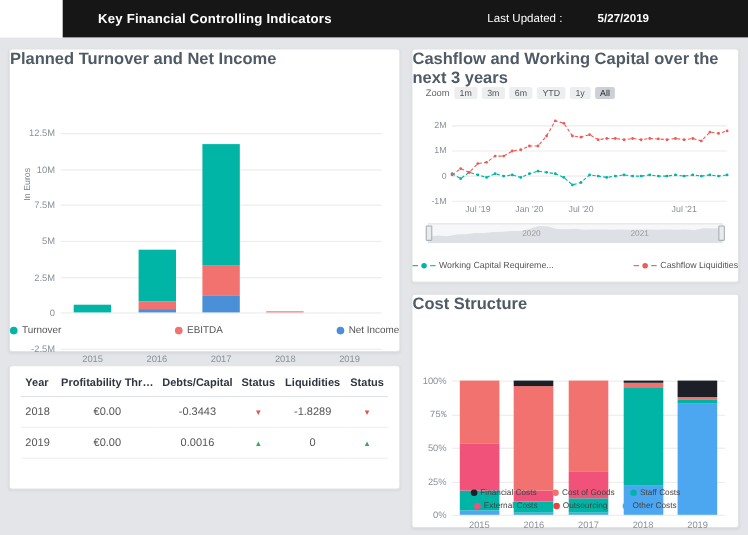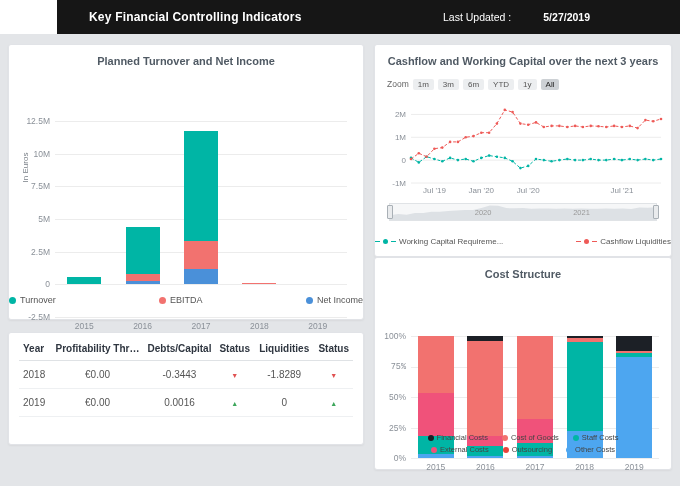--- a/index.html
+++ b/index.html
@@ -12,23 +12,23 @@
   
   header { display:flex; height:34px; background:#ffffff; }
   .logo-space { width:57px; background:#ffffff; }
   .hbar { flex:1; background:#161616; display:flex; align-items:center; color:#fff; }
   .htitle { font-size:12px; font-weight:bold; margin-left:32px; letter-spacing:.2px; }
   .hright { margin-left:auto; margin-right:90px; display:flex; gap:32px; font-size:10.5px; align-items:center;}
   .hdate { font-weight:bold; }
   
   main { display:flex; gap:10px; padding:10px 8px 6px; }
   .col-left { width:356px; display:flex; flex-direction:column; gap:12px; }
-  .col-right { flex:1; display:flex; flex-direction:column; }
+  .col-right { flex:1; display:flex; flex-direction:column; gap:10px; }
   .card { background:#fff; border:1px solid #e1e3e7; border-radius:3px; box-shadow:0 1px 2px rgba(0,0,0,.05); position:relative; }
-  .ctitle { text-align:center; font-size:11px; font-weight:bold; color:#505a64; padding-top:10px; }
+  .ctitle { text-align:left; font-size:15px; font-weight:bold; color:#505a64; }
   
   .plot { position:relative;margin-top:46px; }
   .gridline { position:absolute; left:0; right:0; height:1px; background:#ececec; }
   .ytick { position:absolute; right:100%; margin-right:5px; transform:translateY(-50%); font-size:8.5px; color:#8a9098; white-space:nowrap; }
   .slot { position:absolute; top:0; bottom:0; }
   .seg { position:absolute; left:50%; transform:translateX(-50%); }
   .xtick { position:absolute; top:100%; left:0; width:100%; text-align:center; margin-top:4px; font-size:8.5px; color:#8a9098; }
   
   .c1 { height:276px; }
   .c1-plot { position:absolute; left:46px; top:30px; width:292px; height:196px; }

